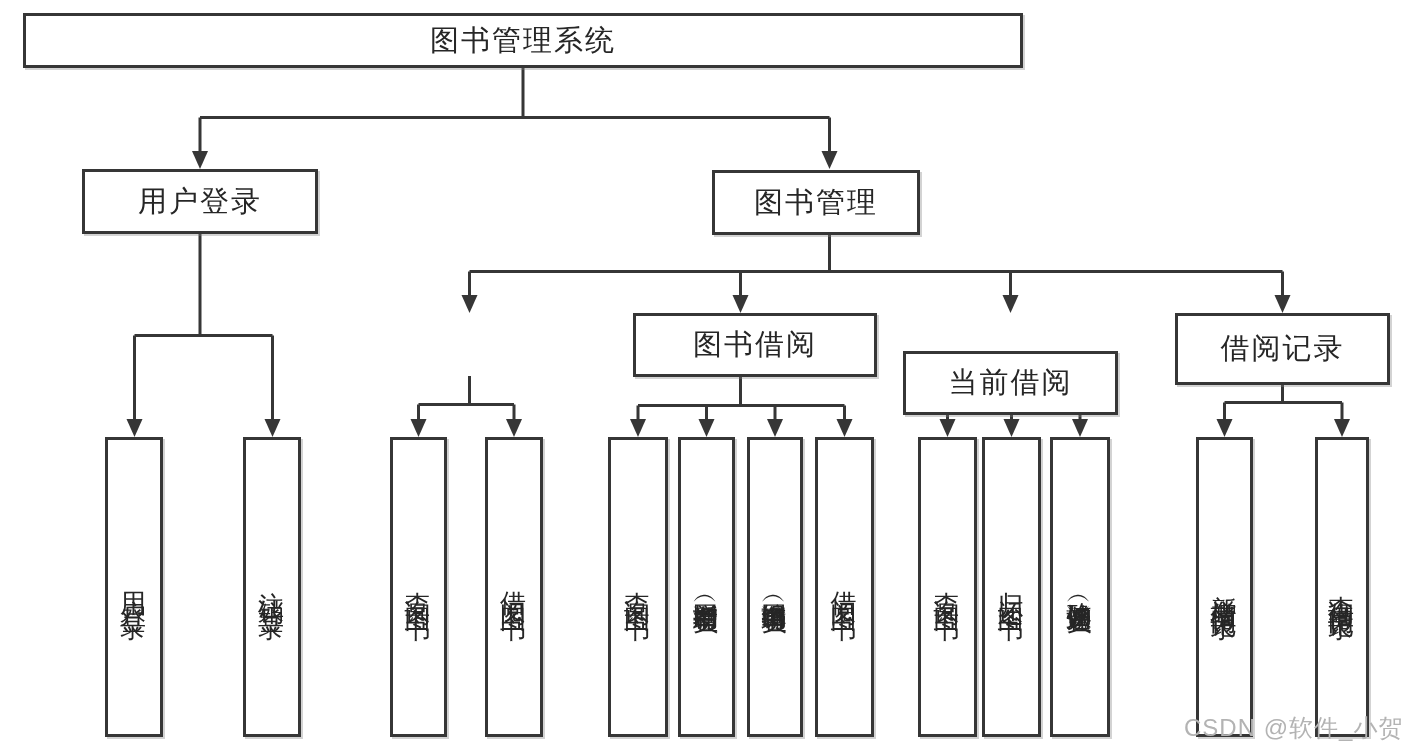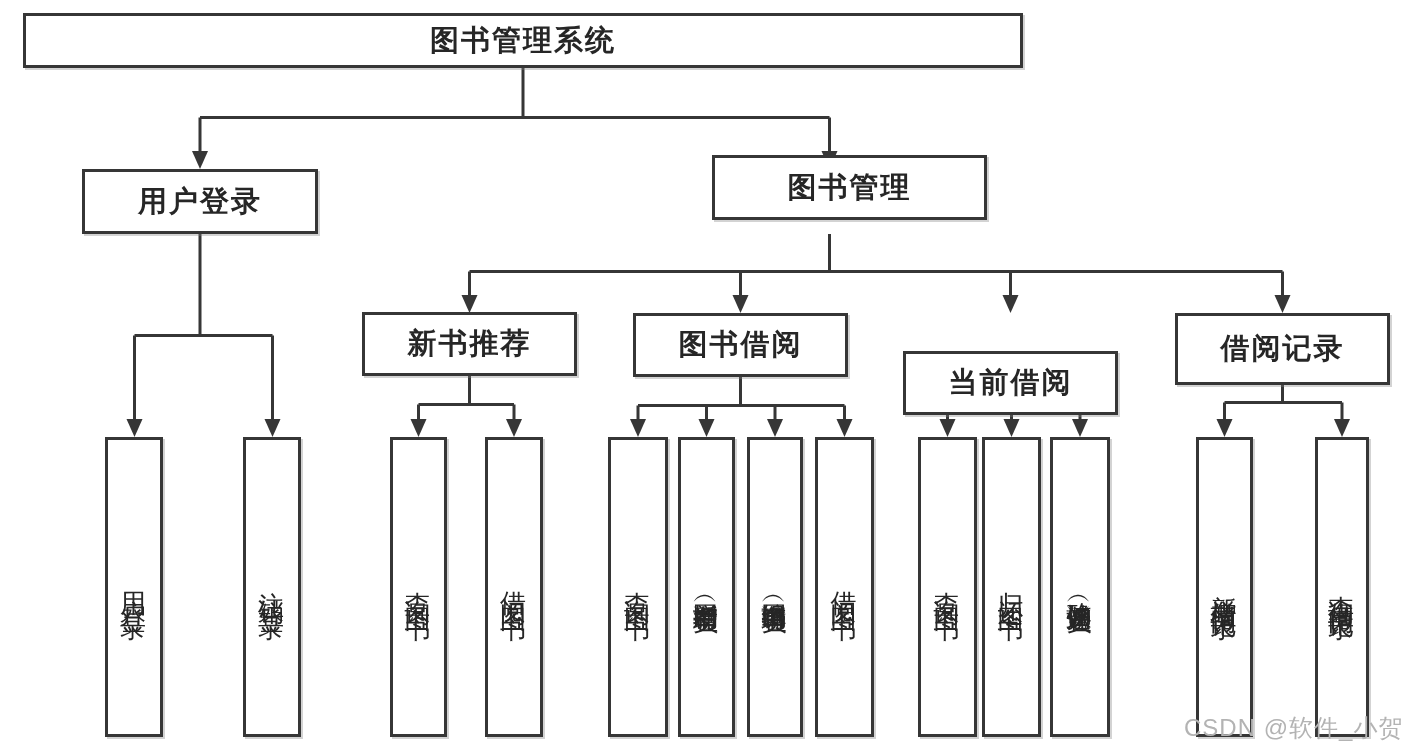--- a/index.html
+++ b/index.html
@@ -26,21 +26,20 @@
     border: 3px solid #363636;
     background: #ffffff;
     box-shadow: 2px 2px 0 rgba(130,130,130,0.35);
     display: flex;
     align-items: center;
     justify-content: center;
     font-size: 29px;
     letter-spacing: 2px;
     color: #262626;
     white-space: nowrap;
-    font-weight: bold;
   }
   .vbox {
     position: absolute;
     box-sizing: border-box;
     border: 3px solid #363636;
     background: #ffffff;
     box-shadow: 2px 2px 0 rgba(130,130,130,0.35);
     top: 437px;
     height: 300px;
     display: flex;
@@ -129,24 +128,23 @@
       <polygon points="1003.5,419 1019.5,419 1011.5,437"></polygon>
       <polygon points="1072,419 1088,419 1080,437"></polygon>
       <polygon points="1216.5,419 1232.5,419 1224.5,437"></polygon>
       <polygon points="1334,419 1350,419 1342,437"></polygon>
     </g>
   </svg>
 
   <div class="hbox" style="left:23px; top:13px; width:1000px; height:55px;">图书管理系统</div>
 
   <div class="hbox" style="left:82px; top:169px; width:236px; height:65px;">用户登录</div>
-  <div class="hbox" style="left:712px; top:155px; width:275px; height:65px;">图书管理</div>
+  <div class="hbox" style="left:712px; top:170px; width:208px; height:65px;">图书管理</div>
 
-  <div class="hbox" style="left:362px; top:312px; width:215px; height:64px;">新书推荐</div>
-  <div class="hbox" style="left:633px; top:313px; width:215px; height:64px;">图书借阅</div>
+  <div class="hbox" style="left:633px; top:313px; width:244px; height:64px;">图书借阅</div>
   <div class="hbox" style="left:903px; top:312px; width:215px; height:64px;margin-top:39px;">当前借阅</div>
   <div class="hbox" style="left:1175px; top:313px; width:215px; height:72px;">借阅记录</div>
 
   <div class="vbox" style="left:105px; width:58px;">用户登录</div>
   <div class="vbox" style="left:243px; width:58px;">注销登录</div>
   <div class="vbox" style="left:390px; width:57px;">查询图书</div>
   <div class="vbox" style="left:485px; width:58px;">借阅图书</div>
   <div class="vbox" style="left:608px; width:60px;">查询图书</div>
   <div class="vbox ls-tight" style="left:678px; width:57px;">新增图书（管理员）</div>
   <div class="vbox ls-tight" style="left:747px; width:56px;">编辑图书（管理员）</div>

